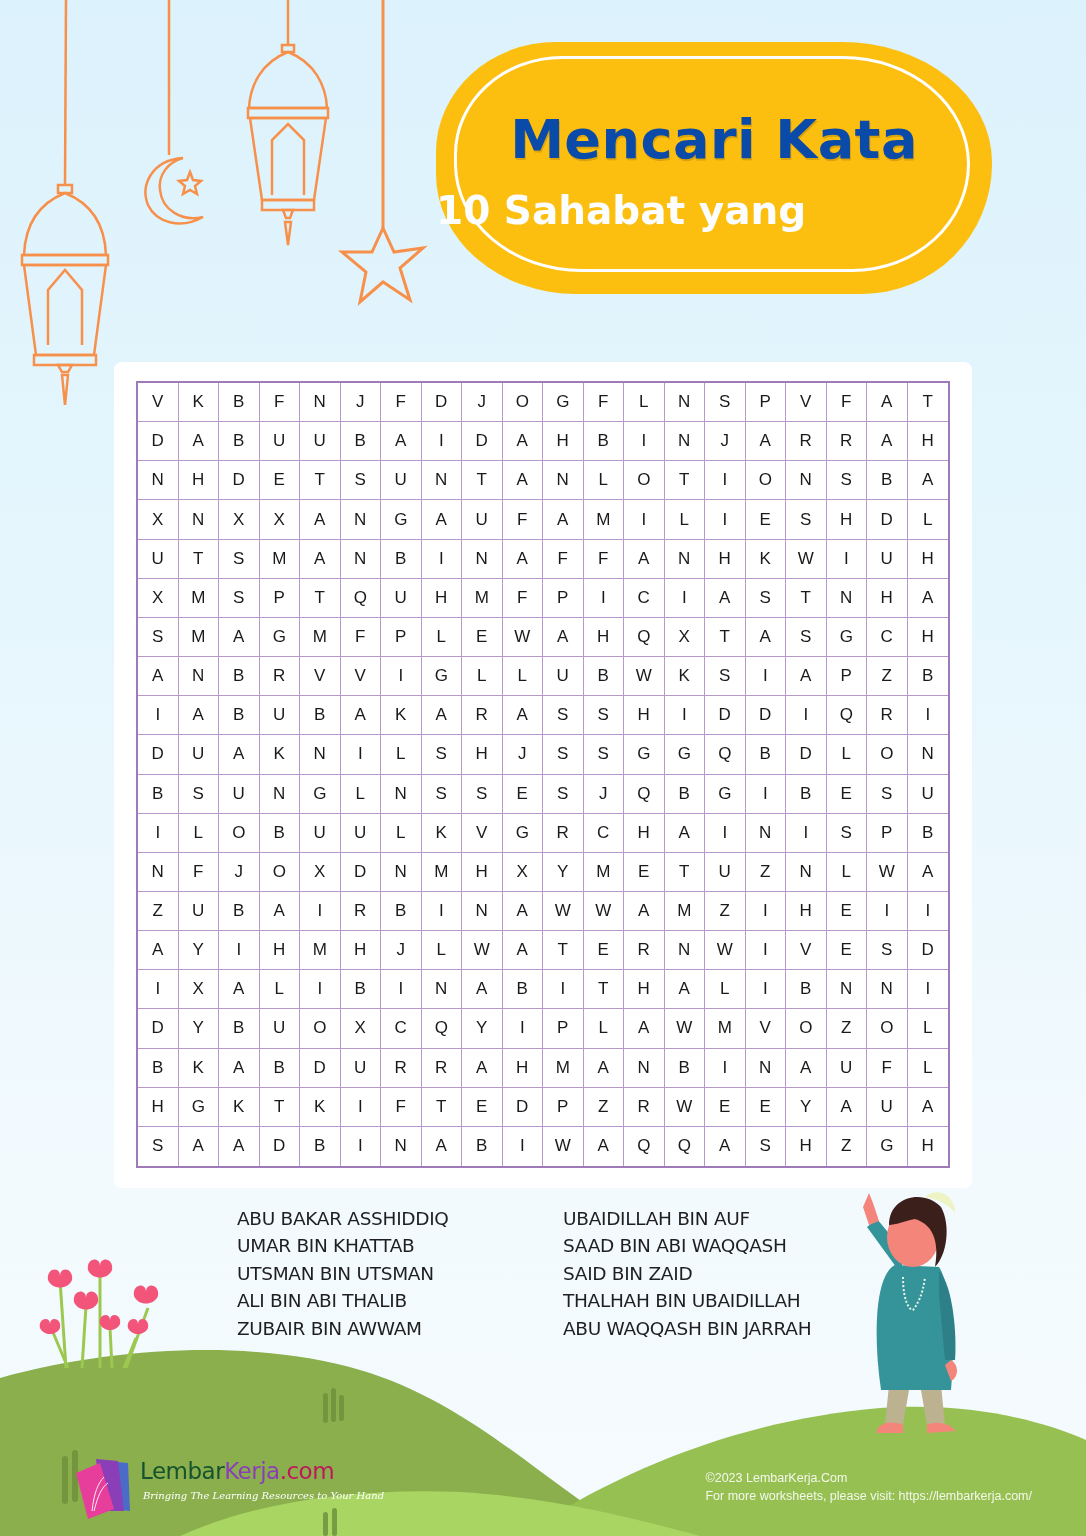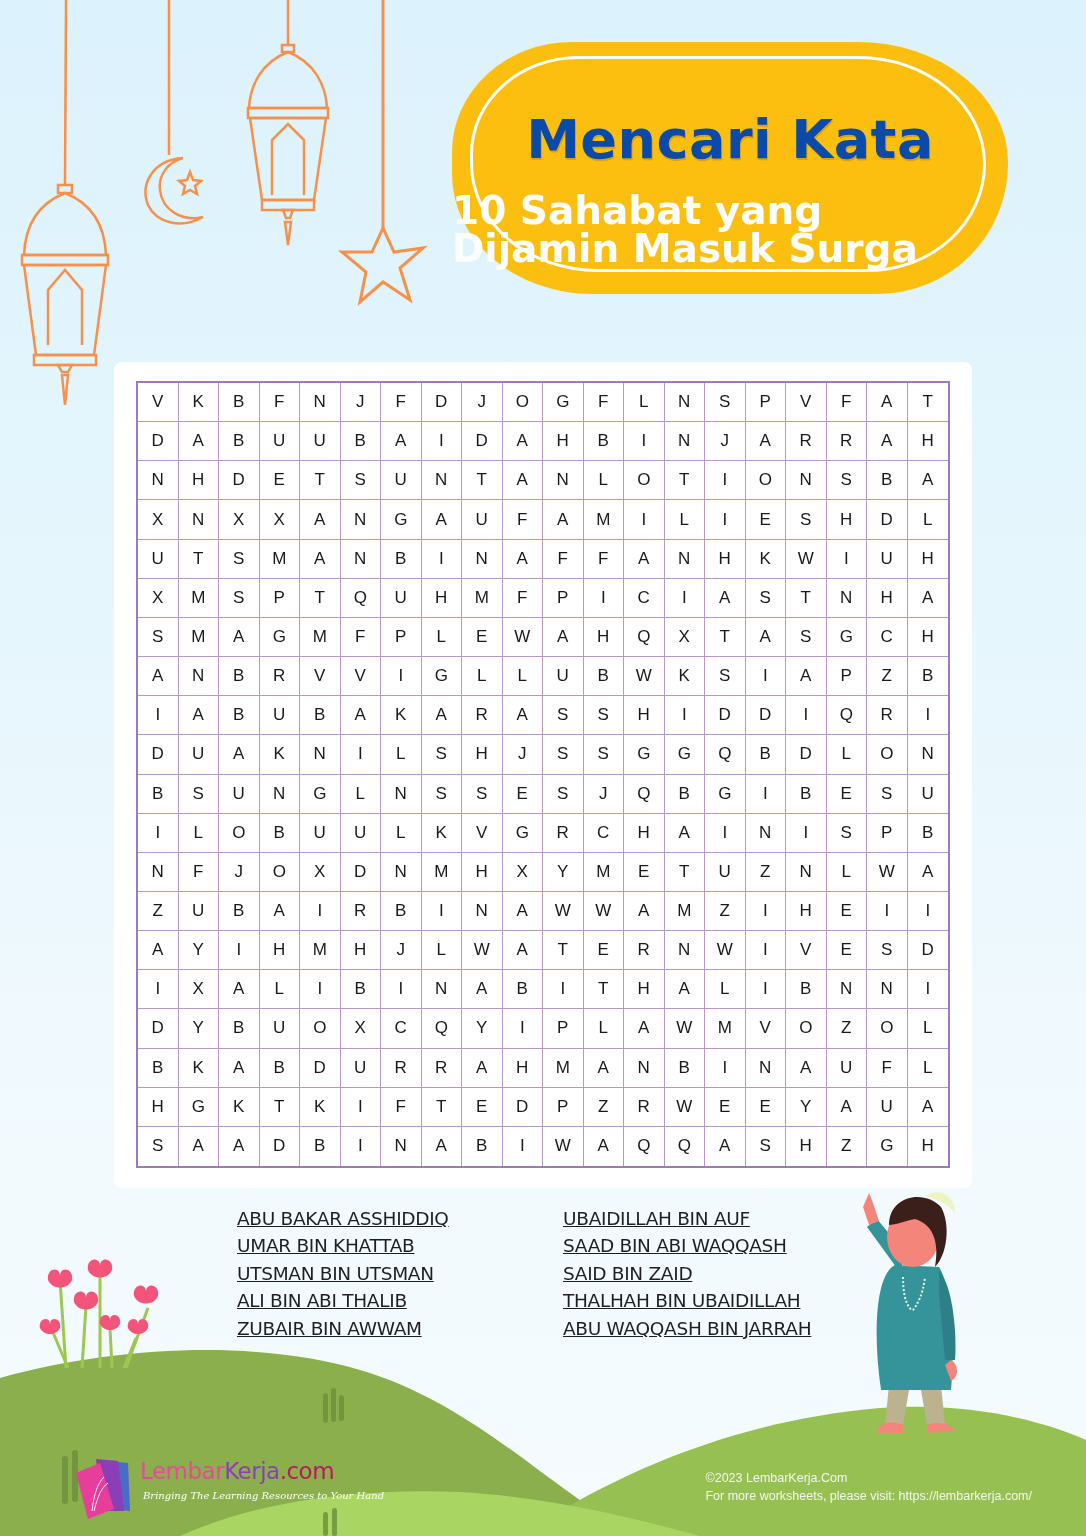--- a/index.html
+++ b/index.html
@@ -4,21 +4,21 @@
 <style>
   html, body { margin: 0; padding: 0; }
   body {
     width: 1086px; height: 1536px; position: relative; overflow: hidden;
     background: linear-gradient(180deg, #dcf2fc 0%, #e6f6fd 40%, #f2fafe 75%, #f5fbff 100%);
     font-family: "Liberation Sans", sans-serif;
   }
   .deco { position: absolute; }
   
   .badge {
-    position: absolute; left: 452px; top: 42px; width: 556px; height: 252px;
+    position: absolute; left: 436px; top: 42px; width: 556px; height: 252px;
     background: #fcbf10;
     border-radius: 120px 150px 130px 140px / 110px 120px 130px 120px;
   }
   .badge-inner {
     position: absolute; left: 18px; top: 14px; right: 22px; bottom: 22px;
     border: 3px solid #ffffff;
     border-radius: 110px 130px 120px 130px / 100px 110px 110px 110px;
   }
   .title {
     position: absolute; left: 0; right: 0; top: 66px; text-align: center;
@@ -48,29 +48,29 @@
     display: flex; align-items: center; justify-content: center;
     font-size: 17px; color: #1a1a1a; font-family: "Liberation Sans", sans-serif;
   }
   .cell.lastcol { border-right: none; }
   .cell.lastrow { border-bottom: none; }
   
   .wordlist {
     position: absolute; top: 1205px; font-family: "DejaVu Sans", sans-serif;
     font-size: 18.5px; line-height: 27.4px; color: #1f1f1f; letter-spacing: -0.3px;
   }
-  .wordlist div { white-space: nowrap; text-decoration: underline; }
+  .wordlist div { white-space: nowrap; }
   .wl-left { left: 237px; }
   .wl-right { left: 563px; }
   
   .logo-text {
     position: absolute; left: 140px; top: 1458px; font-size: 23px;
     font-family: "DejaVu Sans", sans-serif; letter-spacing: -0.5px;
   }
-  .logo-text .lp { color: #ec4899; }
+  .logo-text .lp { color: #14532d; }
   .logo-text .kp { color: #8a3fb8; margin-top: 24px; }
   .logo-text .cp { color: #be185d; text-align: right; }
   .tagline {
     position: absolute; left: 143px; top: 1490px; font-size: 10px;
     color: #ffffff; font-style: italic; font-family: "DejaVu Serif", serif;
   }
   .copyright {
     position: absolute; right: 54px; top: 1469px; text-align: left;
     color: #f4f8ec; font-size: 12.5px; line-height: 18px;
     font-family: "Liberation Sans", sans-serif;
@@ -126,21 +126,20 @@
     <line x1="383" y1="0" x2="383" y2="228"></line>
     <path d="M383 228 L 394 252 L 423 248 L 400 268 L 410 300 L 383 282 L 360 302 L 366 272 L 342 252 L 372 252 Z"></path>
   </g>
 </svg>
 
 <div class="badge">
   <div class="badge-inner"></div>
   <div class="title">Mencari Kata</div>
   <div class="subtitle">
     <div>10 Sahabat yang</div>
-    <div>Dijamin Masuk Surga</div>
   </div>
 </div>
 
 <div class="panel"></div>
 <div class="grid" id="grid" style="grid-template-rows: repeat(20, 1fr);">
     <div class="cell">V</div>
     <div class="cell">K</div>
     <div class="cell">B</div>
     <div class="cell">F</div>
     <div class="cell">N</div>

